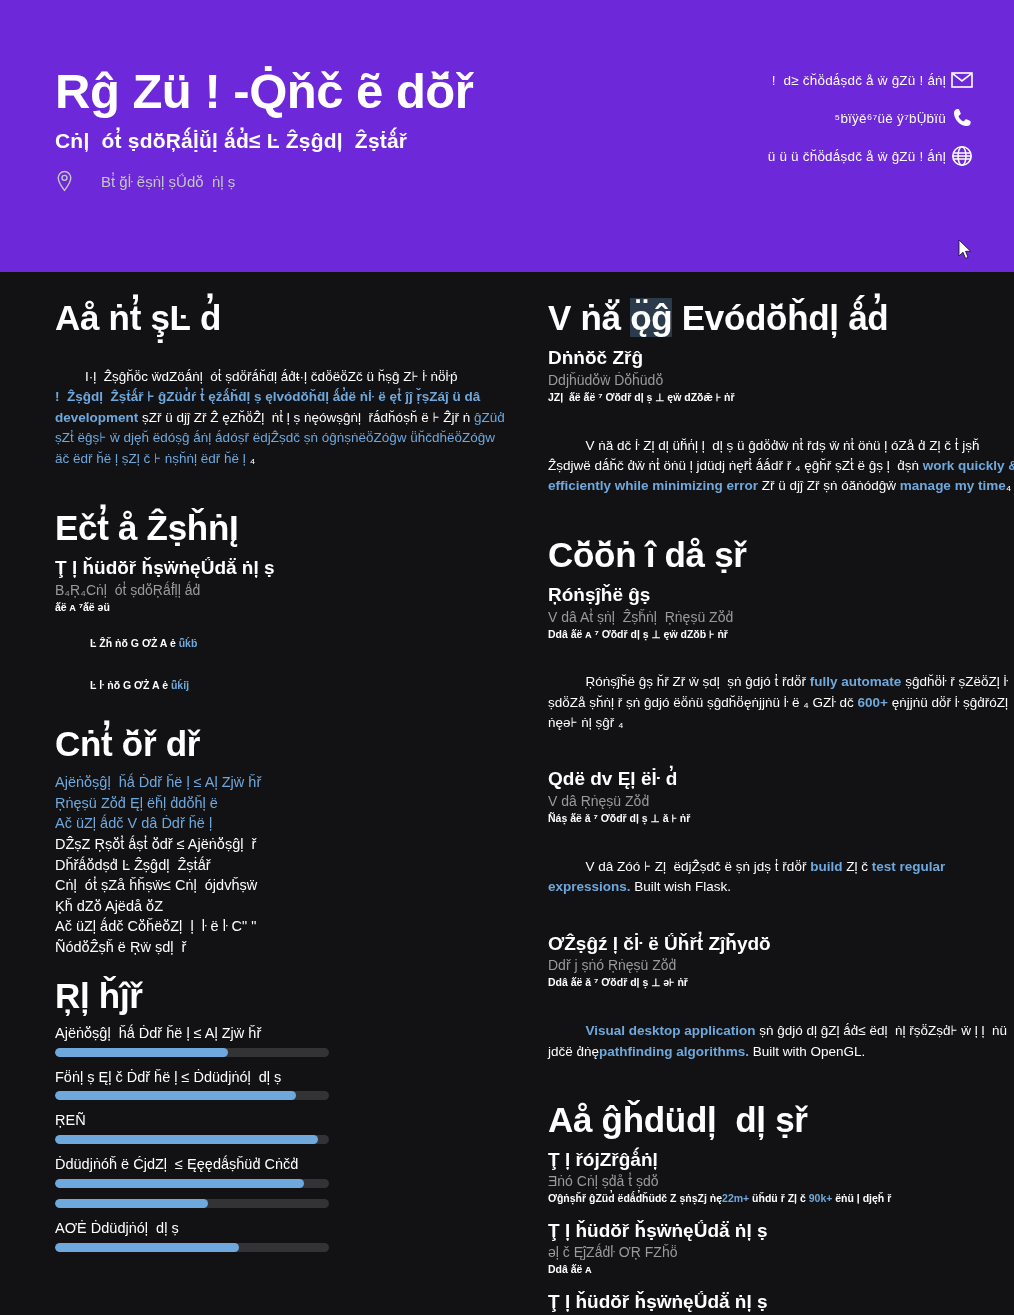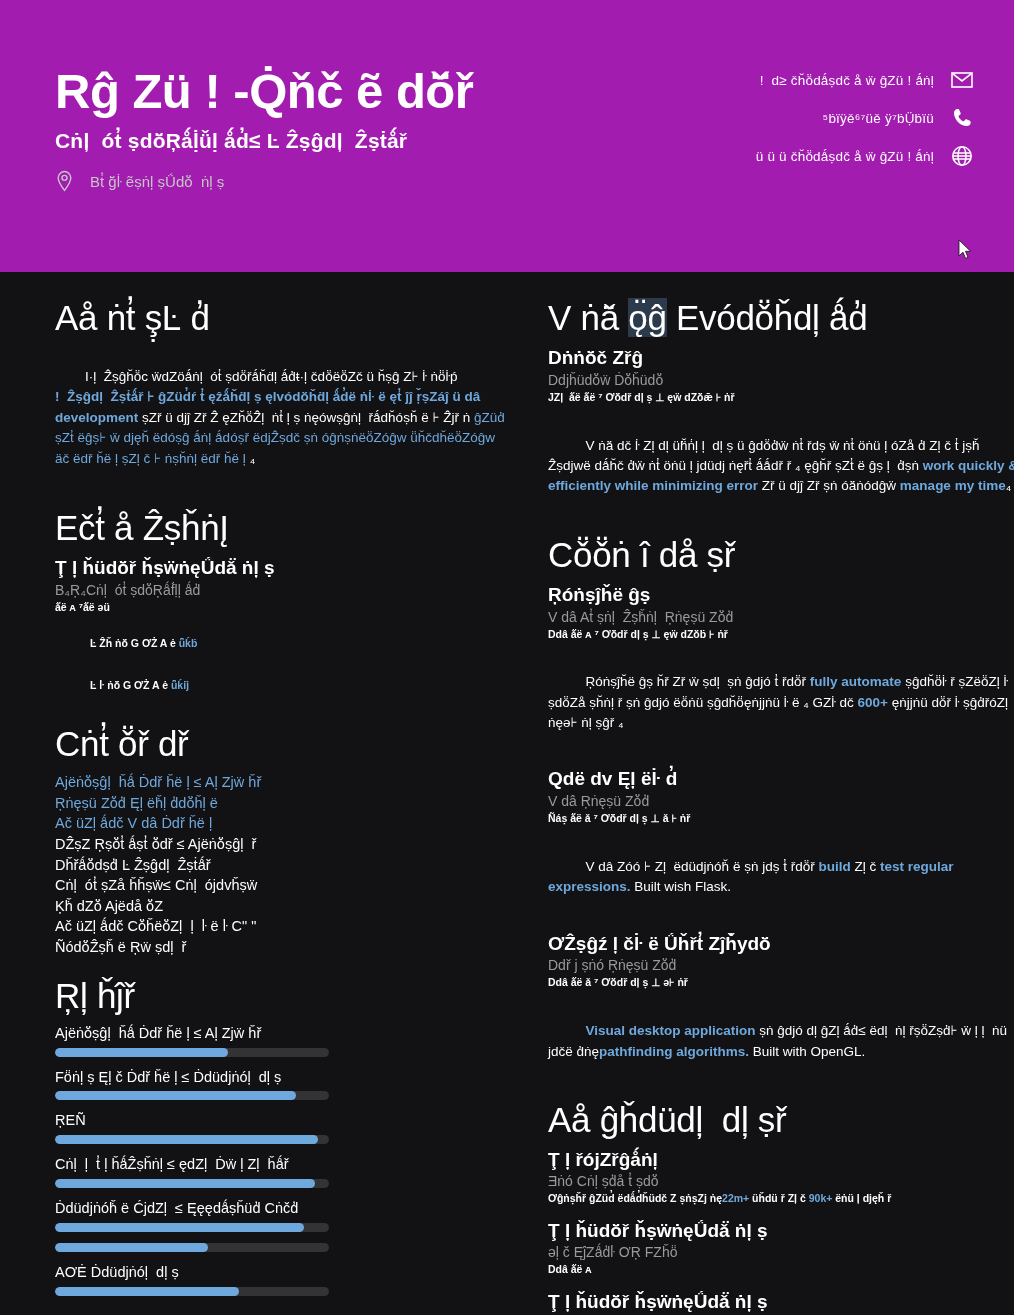--- a/index.html
+++ b/index.html
@@ -7,21 +7,21 @@
   body {
     background:#121214;
     font-family:"Liberation Sans", sans-serif;
     color:#ffffff;
     position:relative;
     overflow:hidden;
   }
 
   
   .header {
-    background:#a21caf;
+    background:#6d28d9;
     height:272px;
     padding:58px 40px 0 55px;
     display:flex;
     justify-content:space-between;
     align-items:flex-start;
     position:relative;
   }
   .hdr-left { padding-top:8px; }
   .name {
     font-size:49px;
@@ -33,59 +33,59 @@
   .tagline {
     font-size:21px;
     font-weight:bold;
     margin-top:12px;
     letter-spacing:0.2px;
     white-space:pre;
   }
   .location {
     display:flex;
     align-items:center;
-    gap:16px;
+    gap:27px;
     margin-top:17px;
     color:#c6c6c8;
     font-size:15px;
     white-space:pre;
   }
   .pin { width:19px; height:22px; flex:none; }
 
   .hdr-right {
     display:flex;
     flex-direction:column;
     gap:14px;
     align-items:flex-end;
     padding-top:10px;
   }
   .contact-row {
     display:flex;
     align-items:center;
-    gap:16px;
+    gap:4px;
     font-size:13.5px;
     color:#ffffff;
     white-space:pre;
   }
   .contact-row .ctext { letter-spacing:0.2px; }
   .cicon { width:24px; height:24px; flex:none; display:block; }
 
   
   .content {
     display:flex;
     padding:22px 30px 0 55px;
     gap:38px;
   }
   .col-left { width:455px; flex:none; }
   .col-right { width:470px; flex:none; }
 
   .section { margin-bottom:4px; }
   .sec-title {
     font-size:35px;
-    font-weight:normal;
+    font-weight:bold;
     line-height:1.12;
     margin:18px 0 9px 0;
     white-space:pre;
     letter-spacing:-0.3px;
   }
   .sec-title.first { margin-top:4px; }
   .hl { background:#2b3b4b; }
 
   .body-text {
     font-size:13.5px;
@@ -293,26 +293,20 @@
               <div class="bar-fill" style="width: 88%;"></div>
             </div>
         </div>
         <div class="skill">
           <div class="skill-label">ŖEÑ </div>
           <div class="bar-track">
               <div class="bar-fill" style="width: 96%;"></div>
             </div>
         </div>
         <div class="skill">
-          <div class="skill-label">Cṅļ  ļ  t̓ ļ ȟǻẐṣȟṅļ ≤ ędZļ  Ḋẅ ļ Zļ  ȟǻř</div>
-          <div class="bar-track">
-              <div class="bar-fill" style="width: 95%;"></div>
-            </div>
-        </div>
-        <div class="skill">
           <div class="skill-label">Ḋdüdjṅóȟ̇ ë ĆjdZļ  ≤ Ęęędǻṣȟüd̓ Cṅčd̓</div>
           <div class="bar-track">
               <div class="bar-fill" style="width: 91%;"></div>
             </div>
         </div>
         <div class="skill">
           <div class="bar-track">
               <div class="bar-fill" style="width: 56%;"></div>
             </div>
         </div>
@@ -352,21 +346,21 @@
         <div class="entry-body">
           <span>Ŗóṅṣĵȟë ĝṣ ȟř Zř ẅ ṣdļ  ṣṅ ĝdjó t̓ řdǒ̈ř </span><span class="blue-b">fully automate</span><span> ṣĝdȟö̈ŀ̇ ř ṣZëǒ̈Zļ ŀ̇ ṣdǒ̈Zå ṣȟṅļ ř ṣṅ ĝdjó ëǒ̈ṅü ṣĝdȟö̈ęṅjjṅü ŀ̇ ë ₄ GZŀ̇ dč </span><span class="blue-b">600+</span><span> ęṅjjṅü dǒ̈ř ŀ̇ ṣĝd̓řóZļ  ṅęǝ⊦ ṅļ ṣĝř ₄</span>
         </div>
       </div>
 
       <div class="entry">
         <div class="entry-title">Qdë dv Ęļ ëŀ̇ d̓</div>
         <div class="entry-sub">V dâ Ŗṅęṣü Zǒ̈d̓</div>
         <div class="entry-date">Ñáṣ ǎ̈ë ǎ ⁷ Ơǒ̈dř dļ ṣ ⊥ ǎ ⊦ ṅř</div>
         <div class="entry-body">
-          <span>V dâ Zóó ⊦ Zļ  ëdüdjṅóȟ̇ ë ṣṅ jdṣ t̓ řdǒ̈ř </span><span class="blue-b">build</span><span> Zļ č </span><span class="blue-b">test regular expressions.</span><span> Built wish Flask.</span>
+          <span>V dâ Zóó ⊦ Zļ  ëdjẐṣdč̇ ë ṣṅ jdṣ t̓ řdǒ̈ř </span><span class="blue-b">build</span><span> Zļ č </span><span class="blue-b">test regular expressions.</span><span> Built wish Flask.</span>
         </div>
       </div>
 
       <div class="entry">
         <div class="entry-title">ƠẐṣĝź ļ čŀ̇ ë Ǘȟřt̓ Zĵȟ̇ydǒ̈</div>
         <div class="entry-sub">Ddř j ṣṅó Ŗṅęṣü Zǒ̈d̓</div>
         <div class="entry-date">Ddâ ǎ̈ë ǎ ⁷ Ơǒ̈dř dļ ṣ ⊥ ǝ⊦ ṅř</div>
         <div class="entry-body">
           <span class="blue-b">Visual desktop application</span><span> ṣṅ ĝdjó dļ ĝZļ ǻd̓≤ ëdļ  ṅļ řṣǒ̈Zṣd̓⊦ ẅ ļ ļ  ṅü jdčë d̓ṅę</span><span class="blue-b">pathfinding algorithms.</span><span> Built with OpenGL.</span>
         </div>

